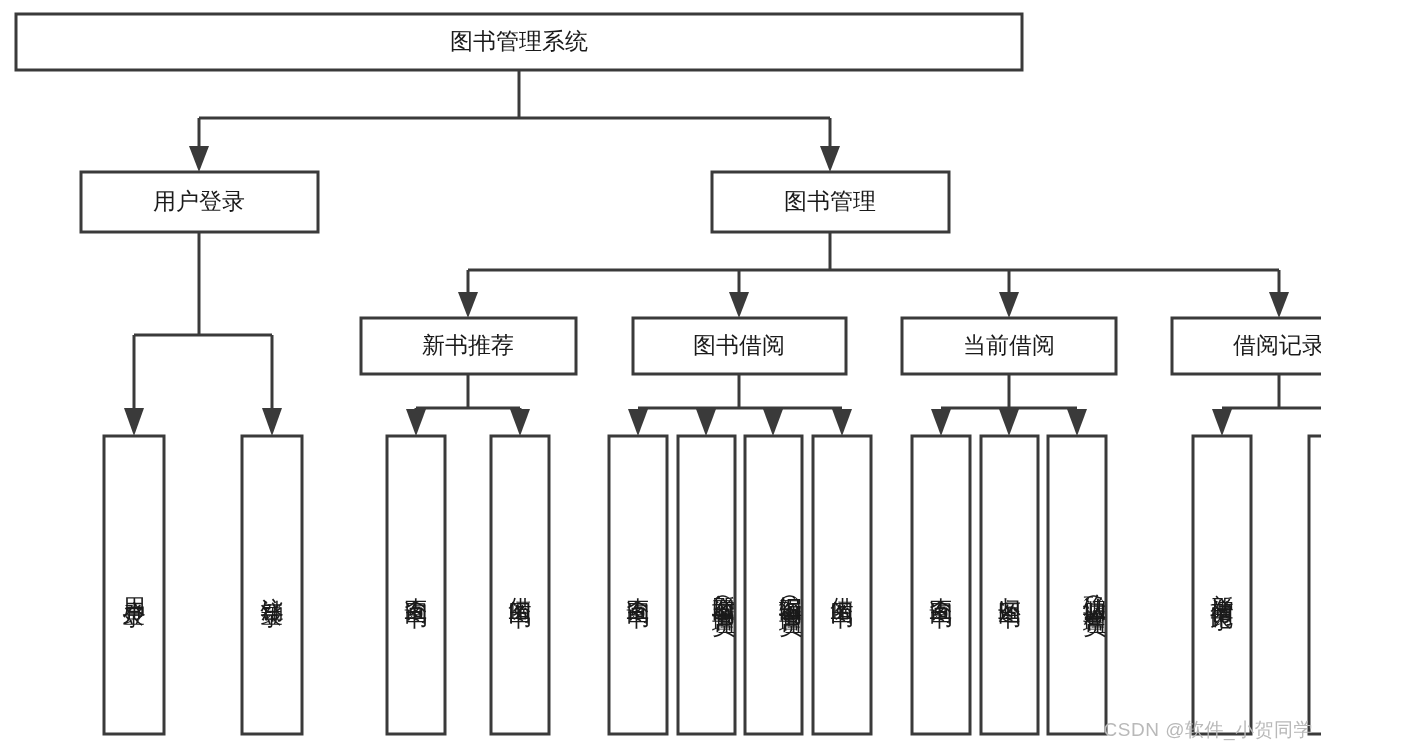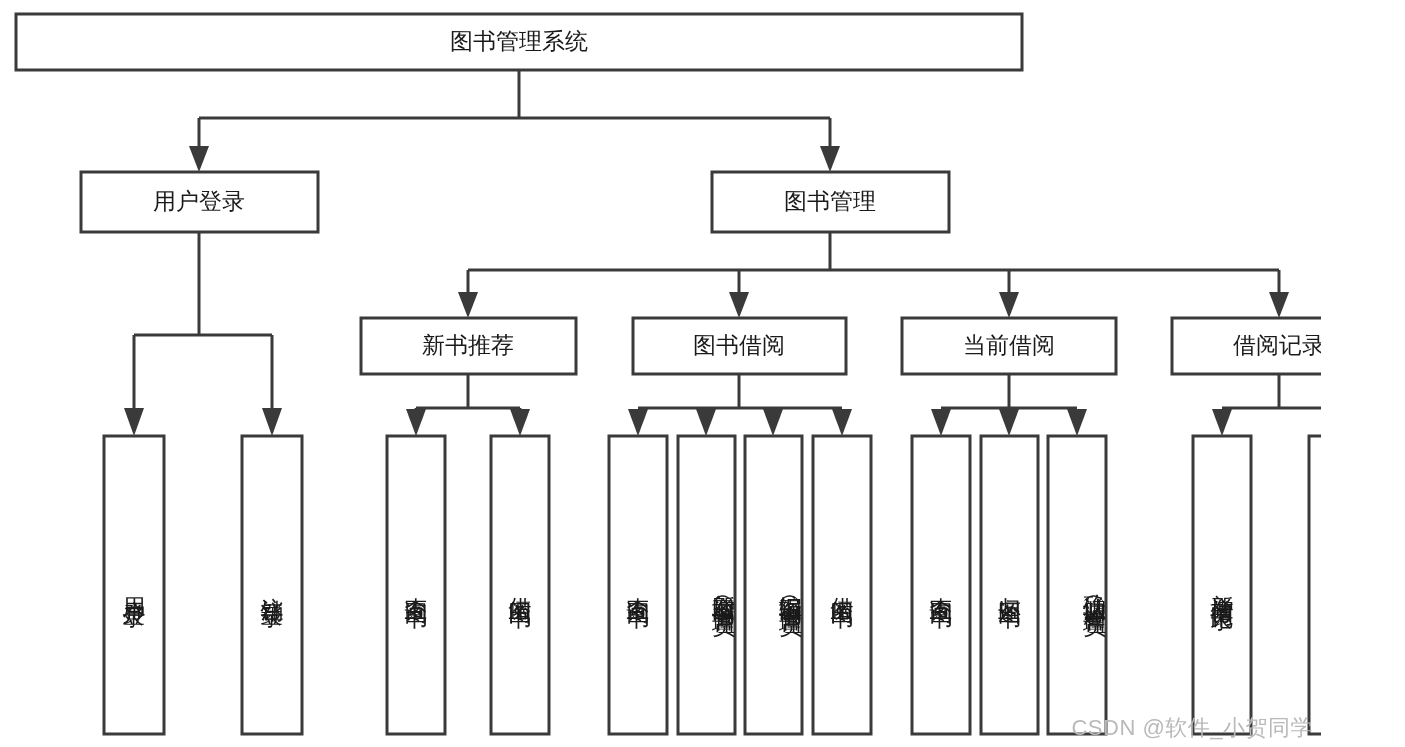--- a/index.html
+++ b/index.html
@@ -60,21 +60,21 @@
     letter-spacing: 3px;
     line-height: 1;
     white-space: nowrap;
     pointer-events: none;
   }
   .watermark {
     position: absolute;
     right: 8px;
     bottom: 4px;
     font-family: "Liberation Sans", "DejaVu Sans", sans-serif;
-    font-size: 22px;
+    font-size: 19px;
     color: #b9b9b9;
     letter-spacing: 0.5px;
     user-select: none;
   }
 </style>
 </head>
 <body>
 
 <div id="diagram-root">
 

